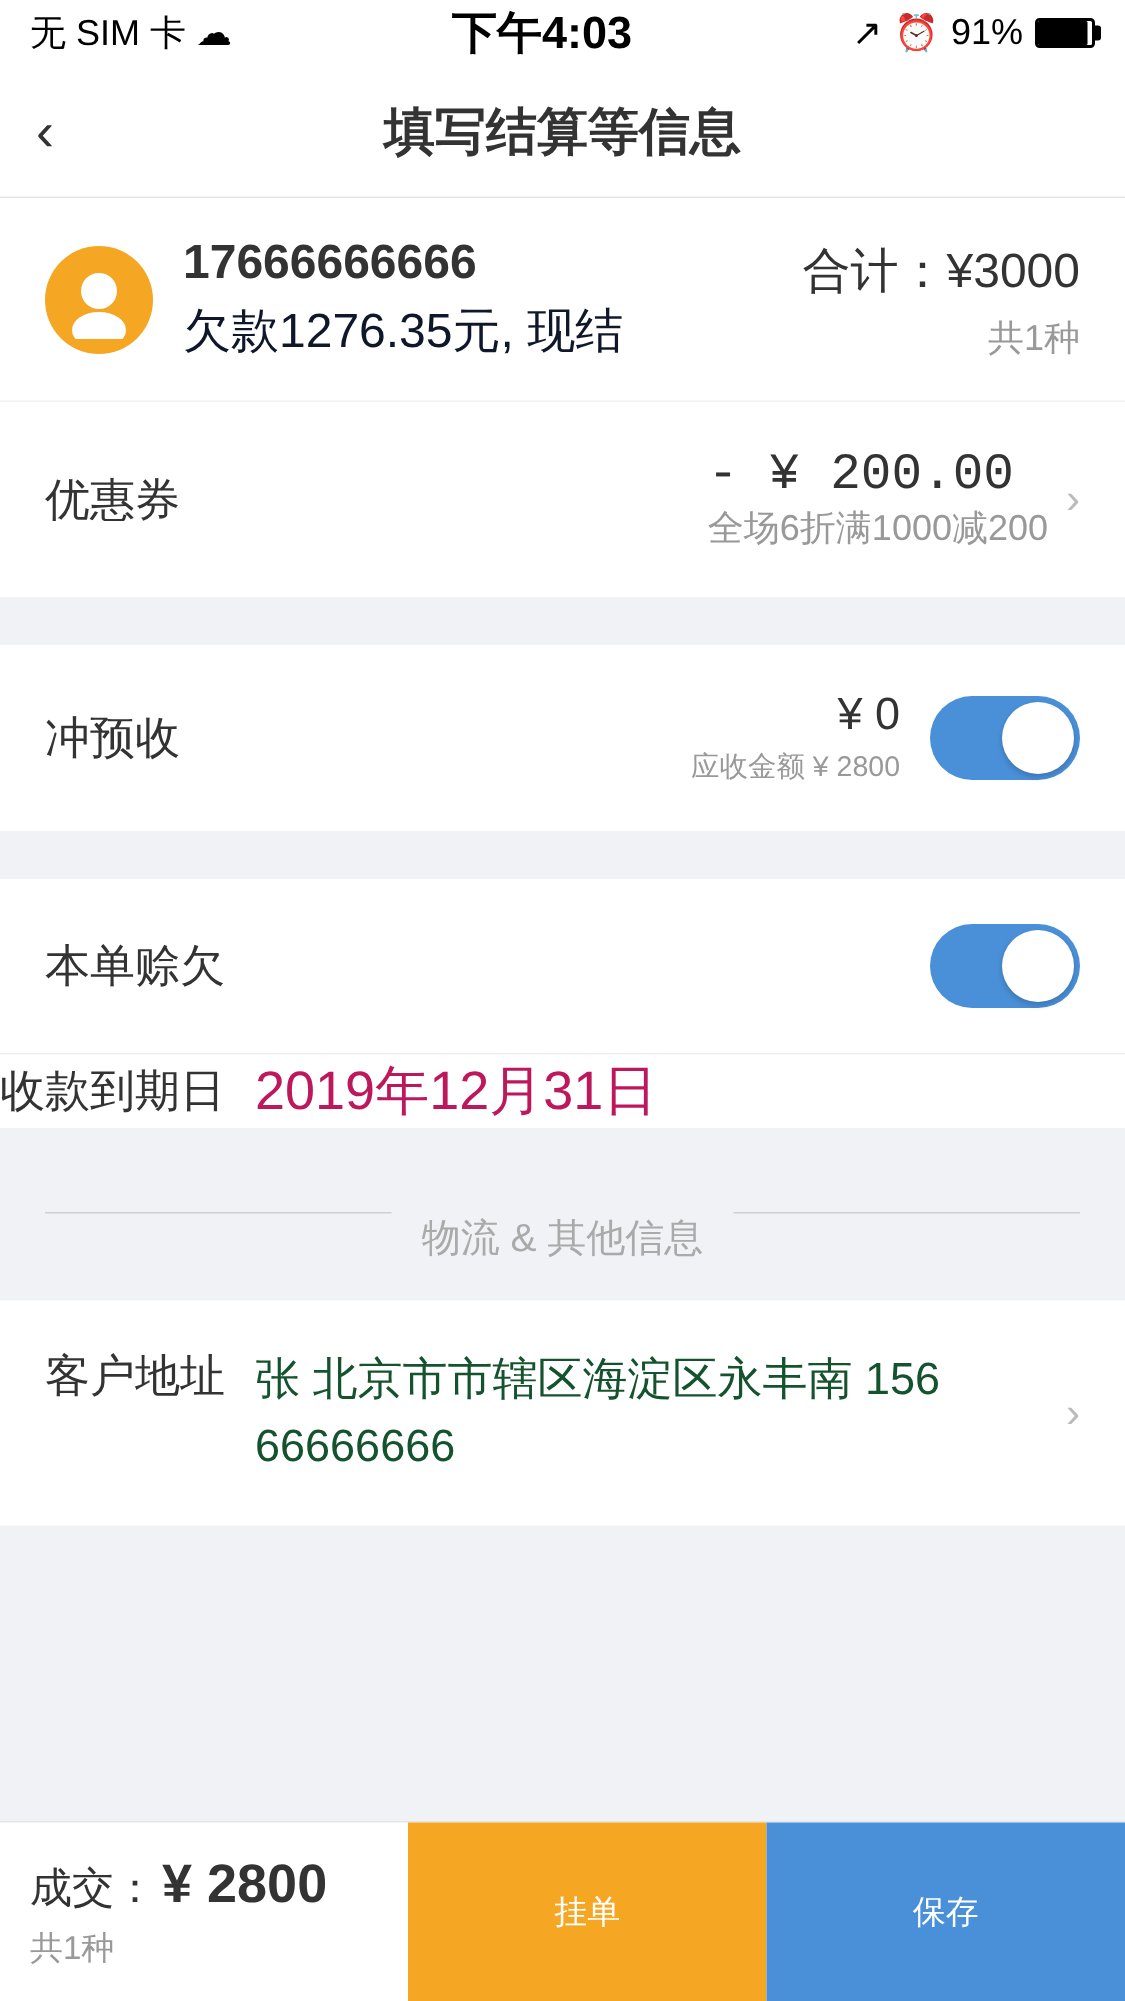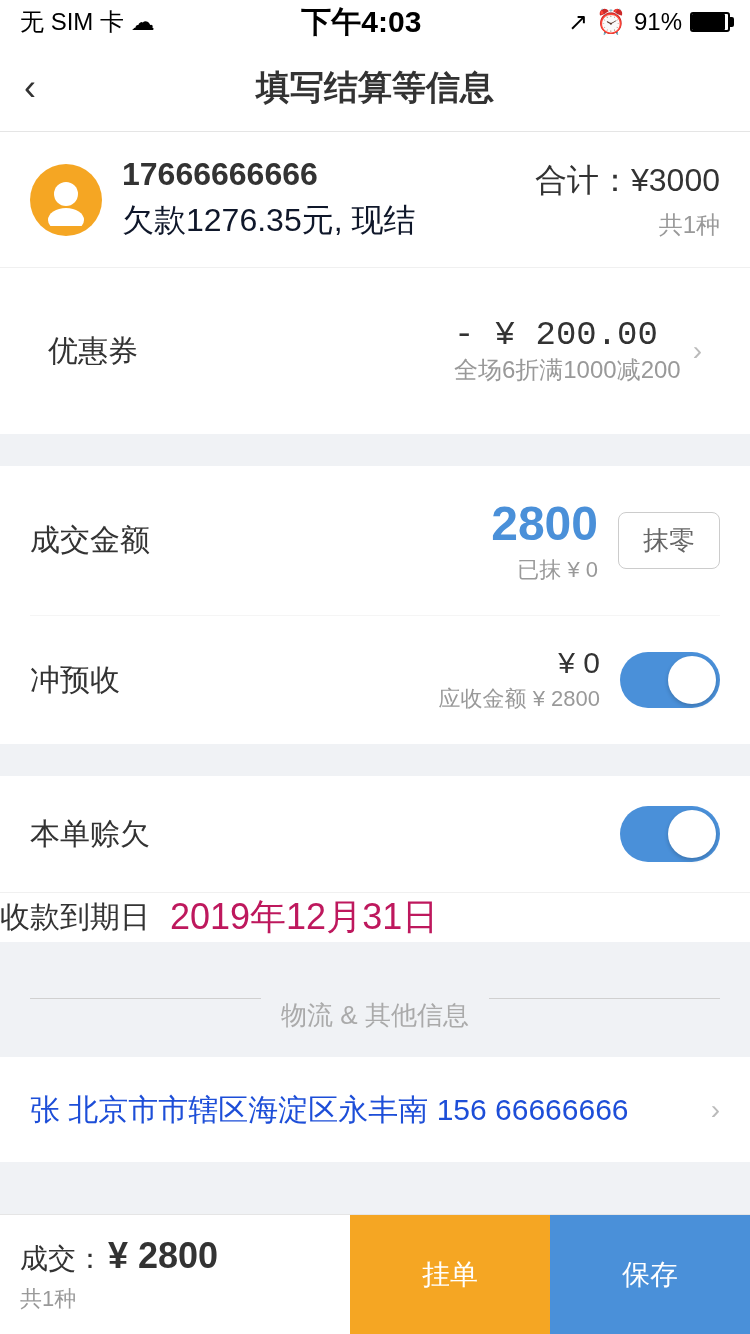--- a/index.html
+++ b/index.html
@@ -80,21 +80,21 @@
     .customer-info { display: flex; flex-direction: column; gap: 6px; }
     .customer-phone { font-size: 32px; font-weight: 600; color: #333; }
     .customer-sub { font-size: 32px; color: #0f172a; }
     .customer-right { text-align: right; }
     .total-amount { font-size: 32px; color: #333; }
     .total-count { font-size: 24px; color: #999; margin-top: 6px; }
 
     
     .coupon-row {
       background: #fff;
-      padding: 48px;
+      padding: 30px;
       display: flex;
       align-items: center;
       justify-content: space-between;
       border-top: 1px solid #f0f0f0;
     }
     .coupon-label { font-size: 30px; color: #333; }
     .coupon-right { display: flex; align-items: center; gap: 12px; }
     .coupon-discount { font-size: 34px; color: #333; font-family: Liberation Mono, monospace; }
     .coupon-detail { font-size: 24px; color: #999; text-align: center; }
     .chevron { font-size: 28px; color: #bbb; }
@@ -129,21 +129,21 @@
       font-size: 26px;
       color: #666;
       background: #fff;
       cursor: pointer;
     }
 
     
     .precharge-right { display: flex; align-items: center; gap: 20px; }
     .precharge-amounts { text-align: right; }
     .precharge-main { font-size: 30px; color: #333; }
-    .precharge-sub { font-size: 22px; color: #999; margin-top: 4px; }
+    .precharge-sub { font-size: 19px; color: #999; margin-top: 4px; }
 
     
     .toggle {
       width: 100px;
       height: 56px;
       border-radius: 28px;
       background: #4a90d9;
       position: relative;
       cursor: pointer;
       flex-shrink: 0;
@@ -200,21 +200,21 @@
     
     .address-row {
       background: #fff;
       padding: 30px;
       display: flex;
       align-items: flex-start;
       justify-content: space-between;
       gap: 20px;
     }
     .address-label { font-size: 30px; color: #333; flex-shrink: 0; }
-    .address-content { flex: 1; font-size: 30px; color: #1d4ed8; line-height: 1.5; text-align: left; }
+    .address-content { flex: 1; font-size: 30px; color: #14532d; line-height: 1.5; text-align: left; }
     .address-chevron { font-size: 28px; color: #bbb; align-self: center; }
 
     
     .bottom-space {
       height: 140px;
       background: #f0f2f5;
     }
 
     
     .footer {
@@ -233,25 +233,25 @@
       display: flex;
       flex-direction: column;
       gap: 6px;
     }
     .footer-amount { font-size: 36px; font-weight: 600; color: #333; }
     .footer-label { font-size: 22px; color: #999; }
     .footer-amount-line { display: flex; align-items: baseline; gap: 4px; }
     .footer-pre { font-size: 28px; color: #333; }
     .footer-btn {
       height: 100%;
-      width: 200px;
+      width: 239px;
       display: flex;
       align-items: center;
       justify-content: center;
-      font-size: 28px;
+      font-size: 22px;
       color: #fff;
       cursor: pointer;
       border: none;
     }
     .btn-pending { background: #f5a623; }
     .btn-save { background: #4a90d9; }
   </style>
 </head>
 <body>
 
@@ -307,30 +307,20 @@
       </div>
       <span class="chevron">›</span>
     </div>
   </div>
 </div>
 
 <div class="divider-block"></div>
 
 <div class="tx-section section">
 
-  <div class="tx-row">
-    <span class="tx-label">成交金额</span>
-    <div class="tx-right">
-      <div>
-        <div class="tx-amount-blue">2800</div>
-        <div class="tx-sub">已抹  ¥ 0</div>
-      </div>
-      <button class="round-btn">抹零</button>
-    </div>
-  </div>
 
   <div class="tx-row">
     <span class="tx-label">冲预收</span>
     <div class="precharge-right">
       <div class="precharge-amounts">
         <div class="precharge-main">¥ 0</div>
         <div class="precharge-sub">应收金额 ¥ 2800</div>
       </div>
       <div class="toggle">
         <div class="toggle-knob"></div>
@@ -358,20 +348,21 @@
 <div class="divider-block"></div>
 
 <div class="logistics-divider">
   <div class="divider-line"></div>
   <span class="logistics-text">物流 &amp; 其他信息</span>
   <div class="divider-line"></div>
 </div>
 
 <div class="section">
   <div class="address-row">
+    <span class="address-label">客户地址</span>
     <span class="address-content">张 北京市市辖区海淀区永丰南 156 66666666</span>
     <span class="address-chevron">›</span>
   </div>
 </div>
 
 <div class="bottom-space"></div>
 
 <div class="footer">
   <div class="footer-info">
     <div class="footer-amount-line">

